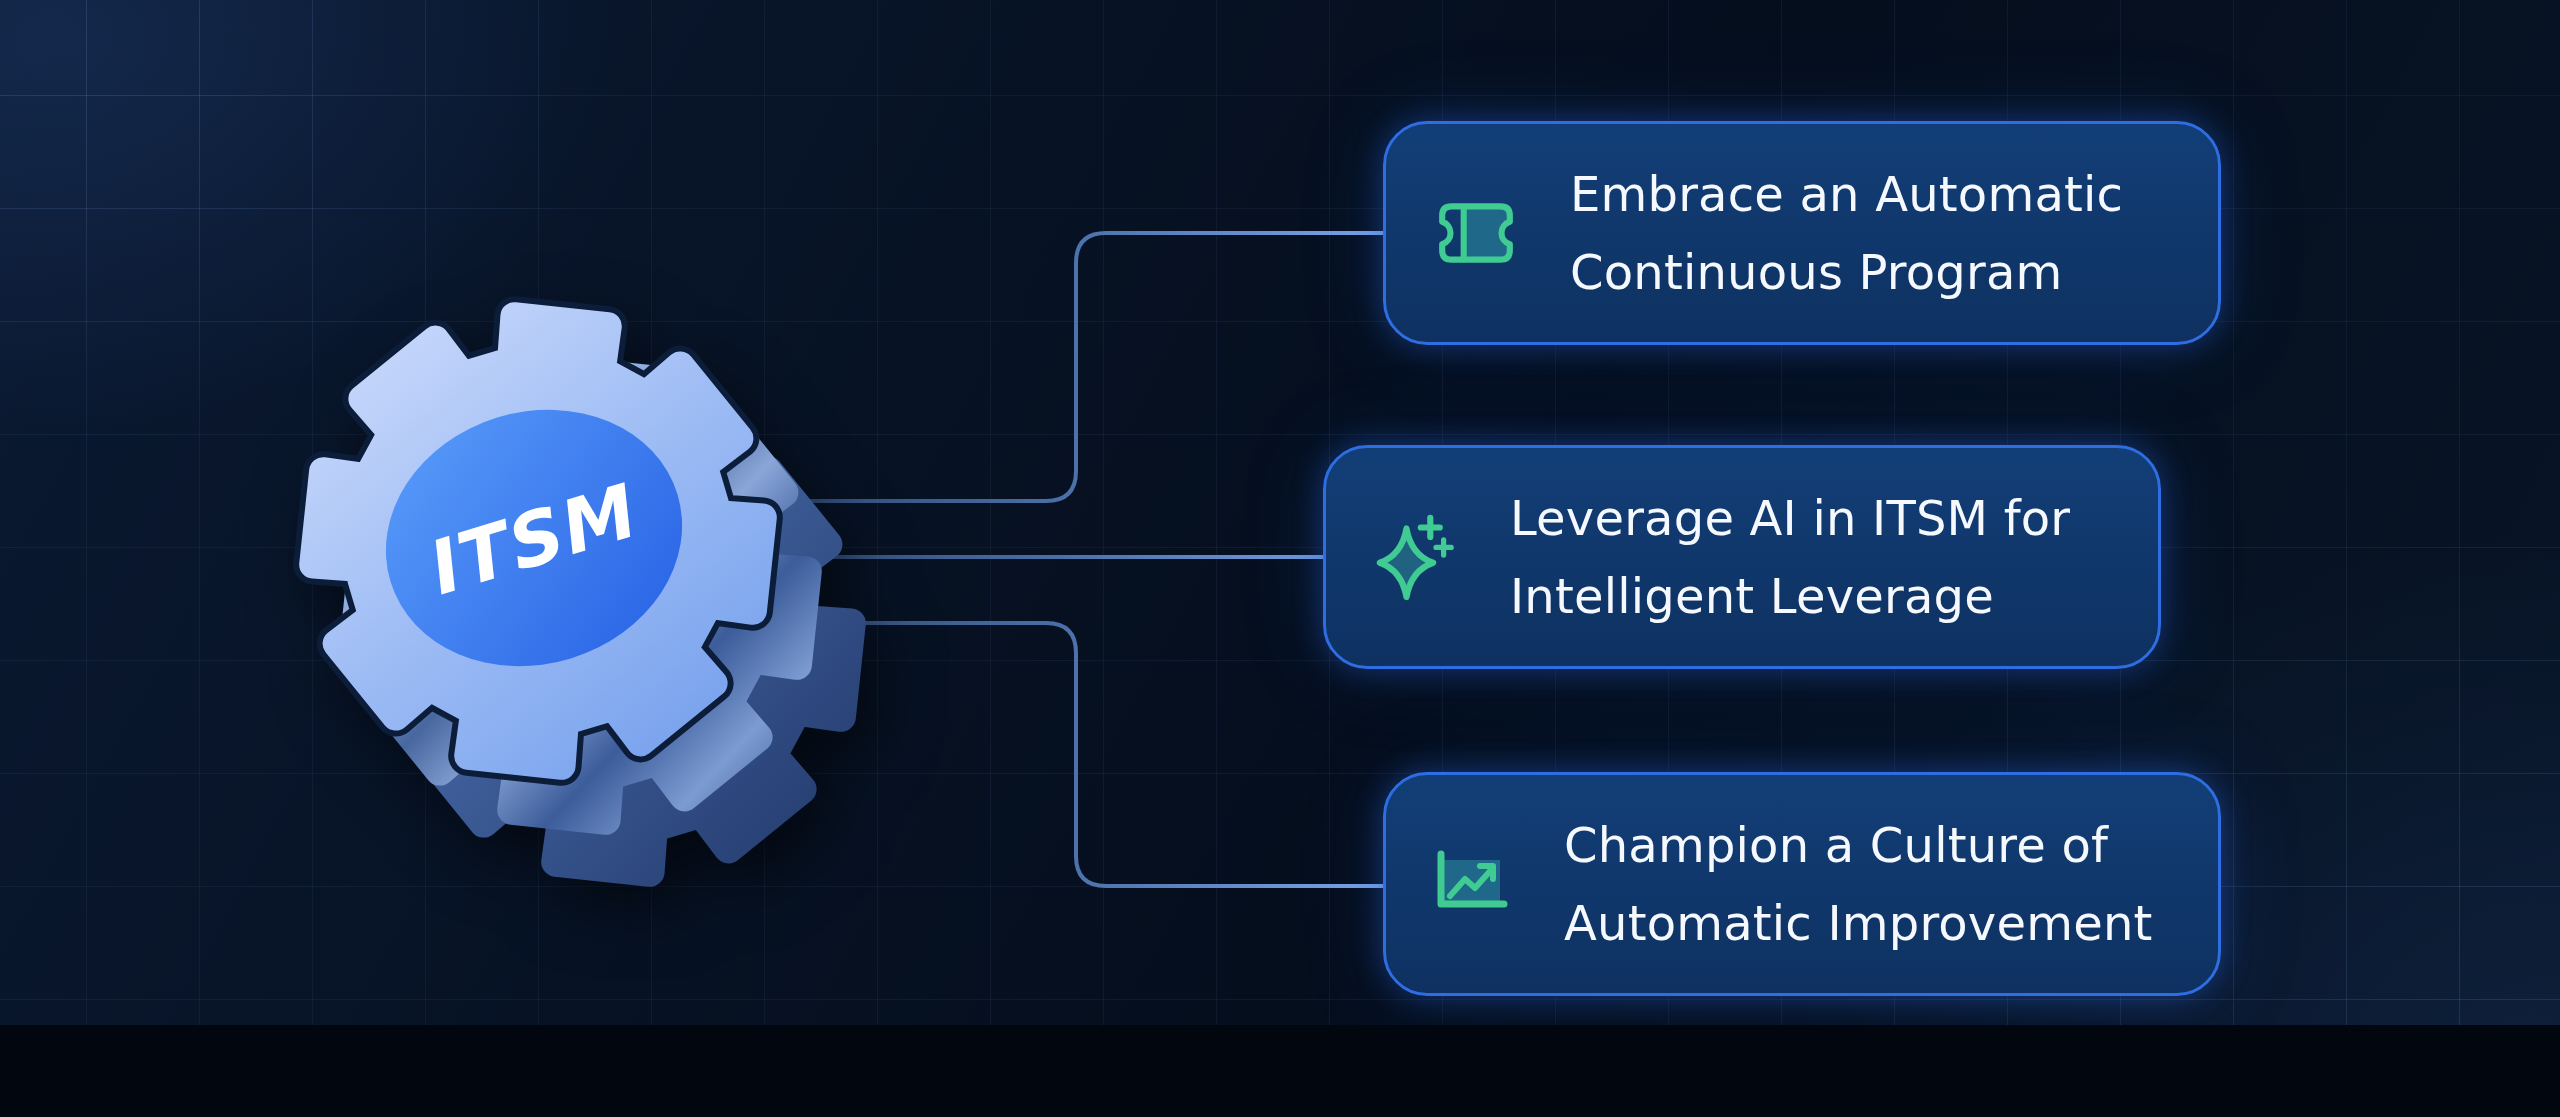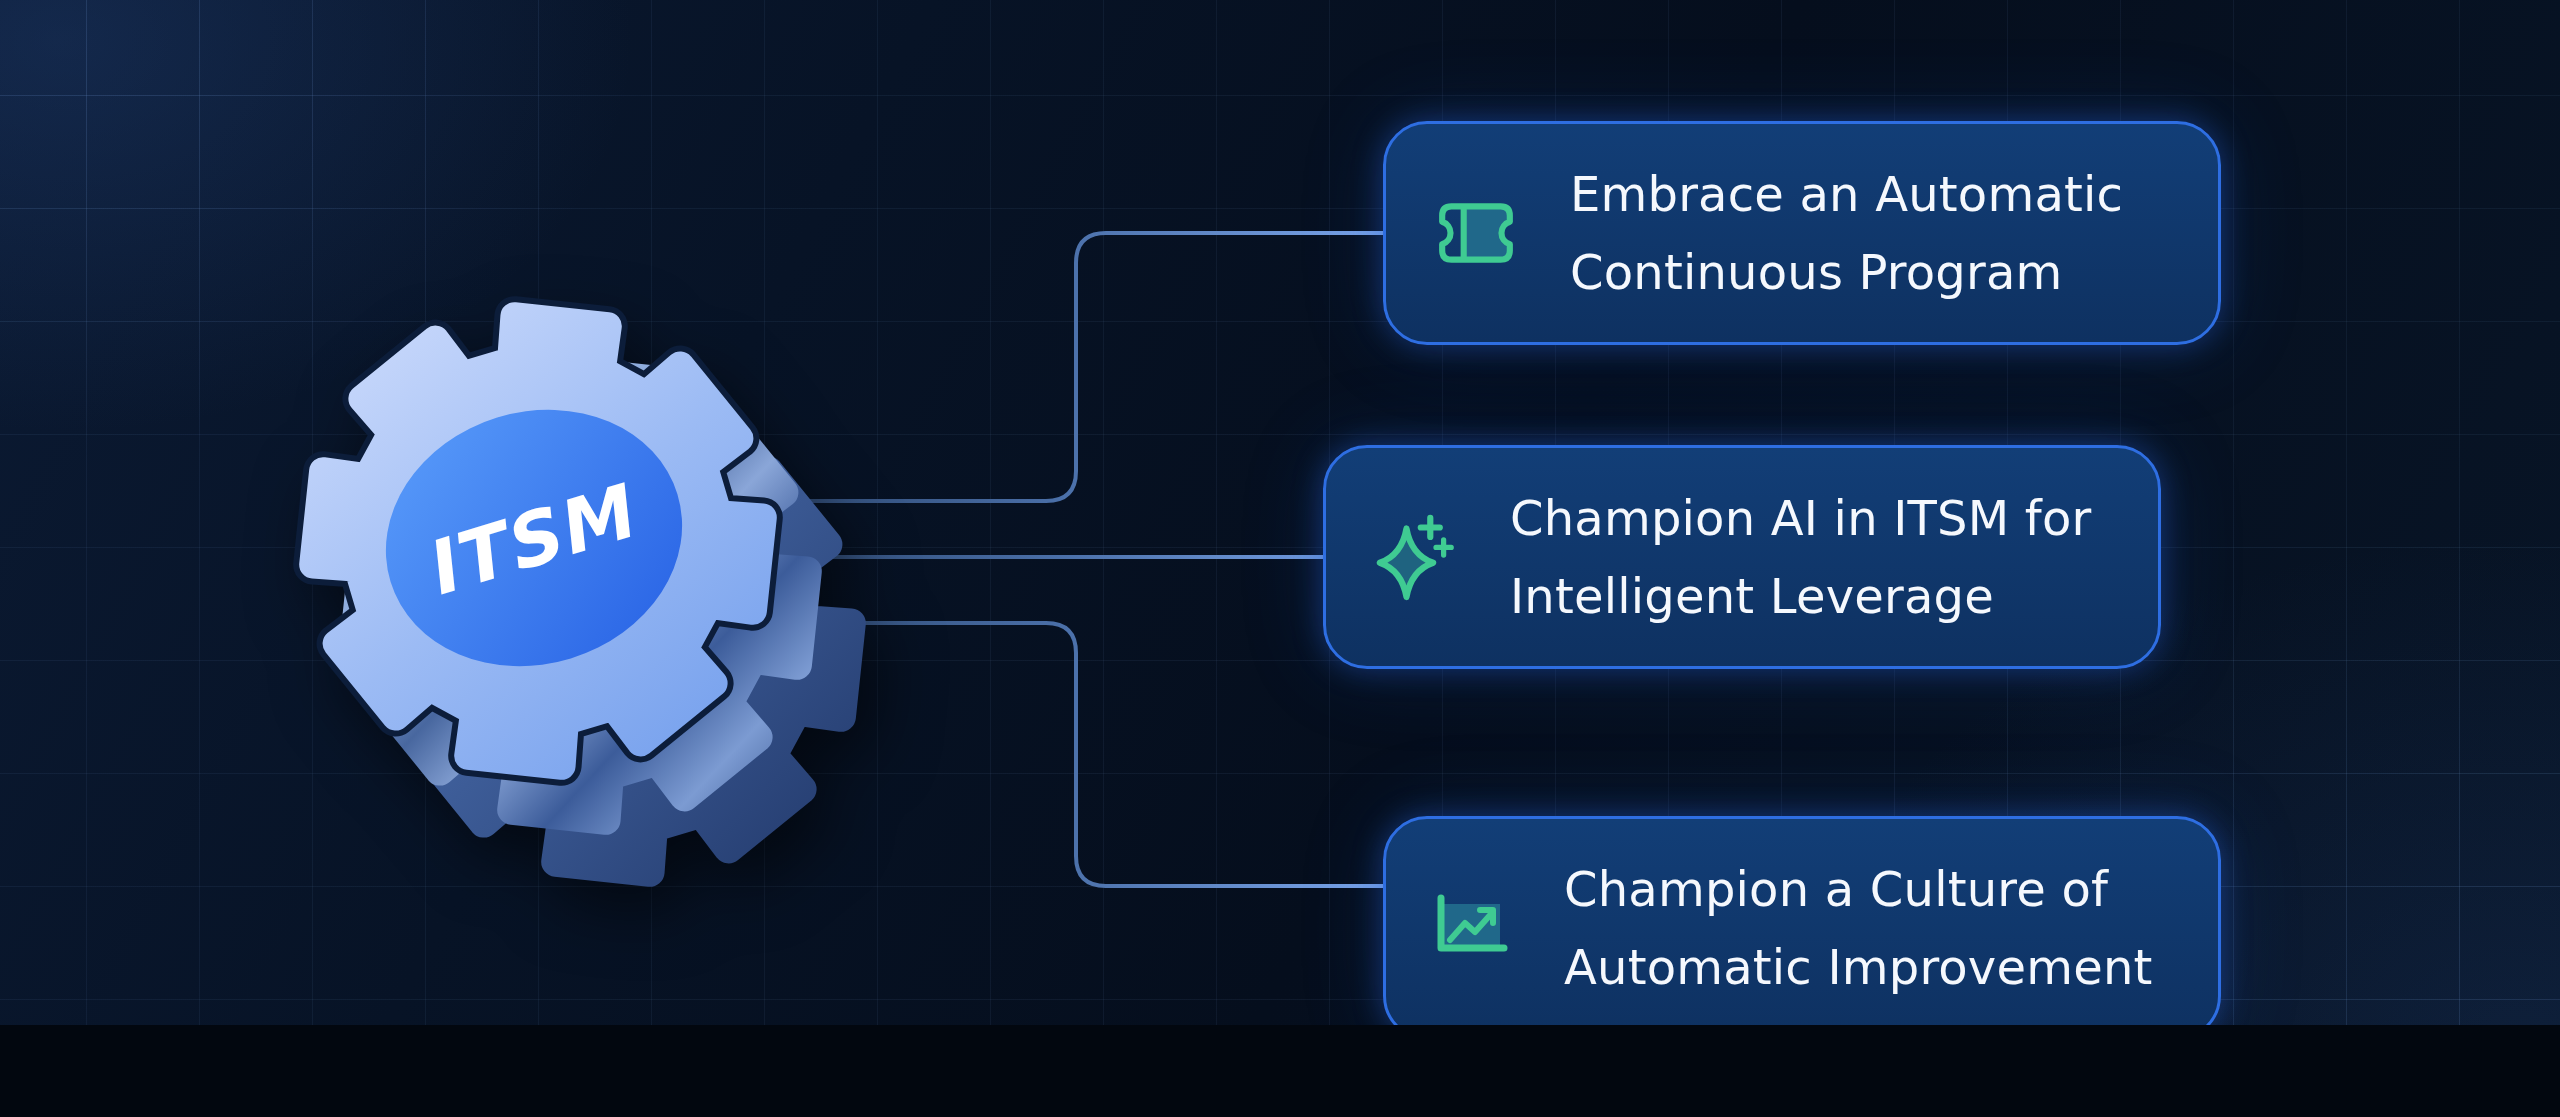--- a/index.html
+++ b/index.html
@@ -26,21 +26,21 @@
   .glow-tl{background:radial-gradient(820px 560px at 60px 40px,rgba(40,75,135,0.30),rgba(0,0,0,0) 70%);}
   .glow-br{background:radial-gradient(1000px 700px at 2520px 1040px,rgba(36,68,125,0.22),rgba(0,0,0,0) 72%);}
   svg.connectors{position:absolute;left:0;top:0;z-index:1;}
   .card{position:absolute;z-index:2;display:flex;align-items:center;gap:52px;
     height:224px;box-sizing:border-box;padding:0 40px 0 48px;
     border:3px solid #2e6ee2;border-radius:44px;
     background:linear-gradient(180deg,#123e77 0%,#0e3161 100%);
     box-shadow:0 0 30px rgba(41,103,221,0.42),0 0 85px rgba(30,80,180,0.20);}
   #card-1{left:1383px;top:121px;width:838px;}
   #card-2{left:1323px;top:445px;width:838px;}
-  #card-3{left:1383px;top:816px;width:838px;padding-left:42px;}
+  #card-3{left:1383px;top:772px;width:838px;padding-left:42px;}
   .card-icon{flex:0 0 84px;display:flex;align-items:center;justify-content:center;}
   .card-title{color:#f5f8fd;font-size:48px;line-height:78px;font-weight:500;letter-spacing:0.2px;}
   .card-title span{display:block;white-space:nowrap;}
   .gear-wrap{position:absolute;left:228px;top:243px;z-index:3;
     filter:drop-shadow(16px 26px 30px rgba(0,0,0,0.5));}
   .gear-label{font-family:"DejaVu Sans","Liberation Sans",sans-serif;
     font-weight:bold;font-style:italic;letter-spacing:2px;}
 </style>
 </head>
 <body>
@@ -82,21 +82,21 @@
 
   <div class="card" id="card-2">
     <div class="card-icon">
       <svg width="80" height="88" viewBox="0 0 84 92">
         <path d="M 32 16 Q 37 44 60 52 Q 37 60 32 88 Q 27 60 4 52 Q 27 44 32 16 Z" fill="#1f6380" stroke="#3fcb92" stroke-width="6.5" stroke-linejoin="round"></path>
         <path d="M 57 5 V 25 M 47 15 H 67" fill="none" stroke="#3fcb92" stroke-width="6.5" stroke-linecap="round"></path>
         <path d="M 71 28 V 44 M 63 36 H 79" fill="none" stroke="#3fcb92" stroke-width="5.5" stroke-linecap="round"></path>
       </svg>
     </div>
     <div class="card-title">
-      <span>Champion AI in ITSM for</span>
+      <span>Leverage AI in ITSM for</span>
       <span>Intelligent Leverage</span>
     </div>
   </div>
 
   <div class="card" id="card-3">
     <div class="card-icon">
       <svg width="78" height="68" viewBox="0 0 78 68">
         <rect x="13" y="10" width="56" height="44" fill="#20688a"></rect>
         <path d="M 10 4 V 54 H 73" fill="none" stroke="#3fcb92" stroke-width="7" stroke-linecap="round" stroke-linejoin="round"></path>
         <path d="M 19 46 L 34 29 L 44 38 L 60 20" fill="none" stroke="#3fcb92" stroke-width="6" stroke-linecap="round" stroke-linejoin="round"></path>

